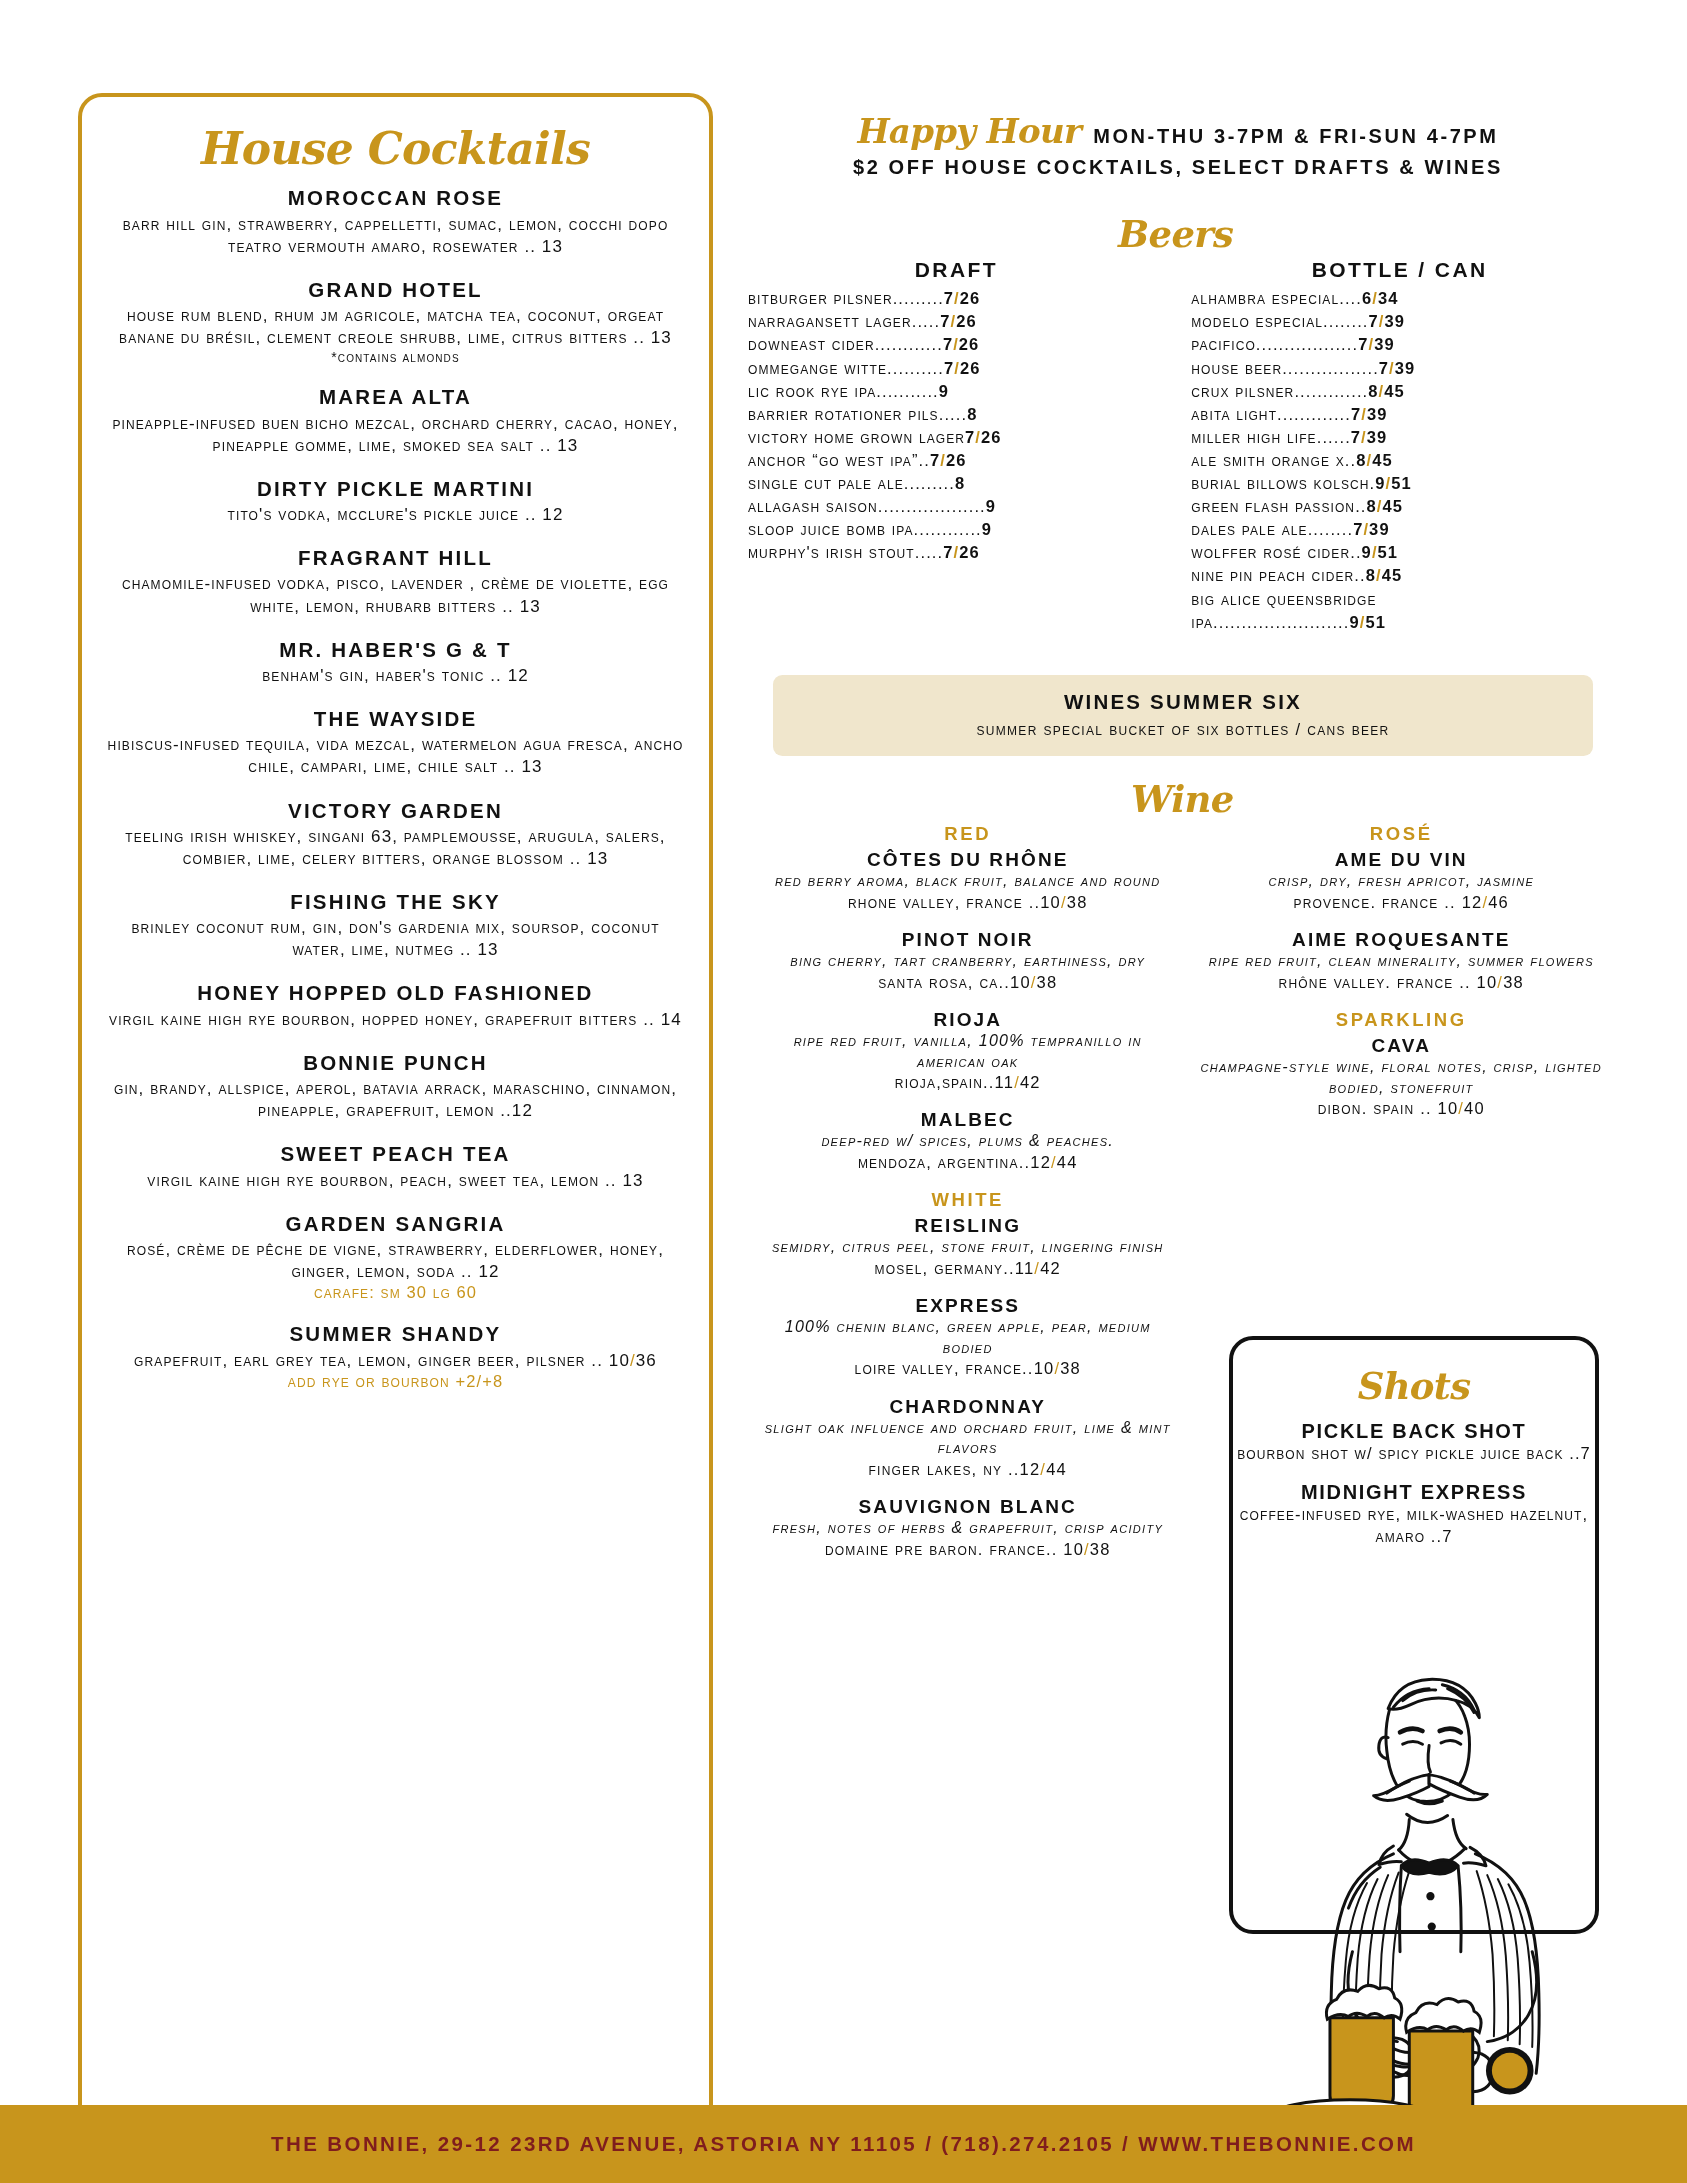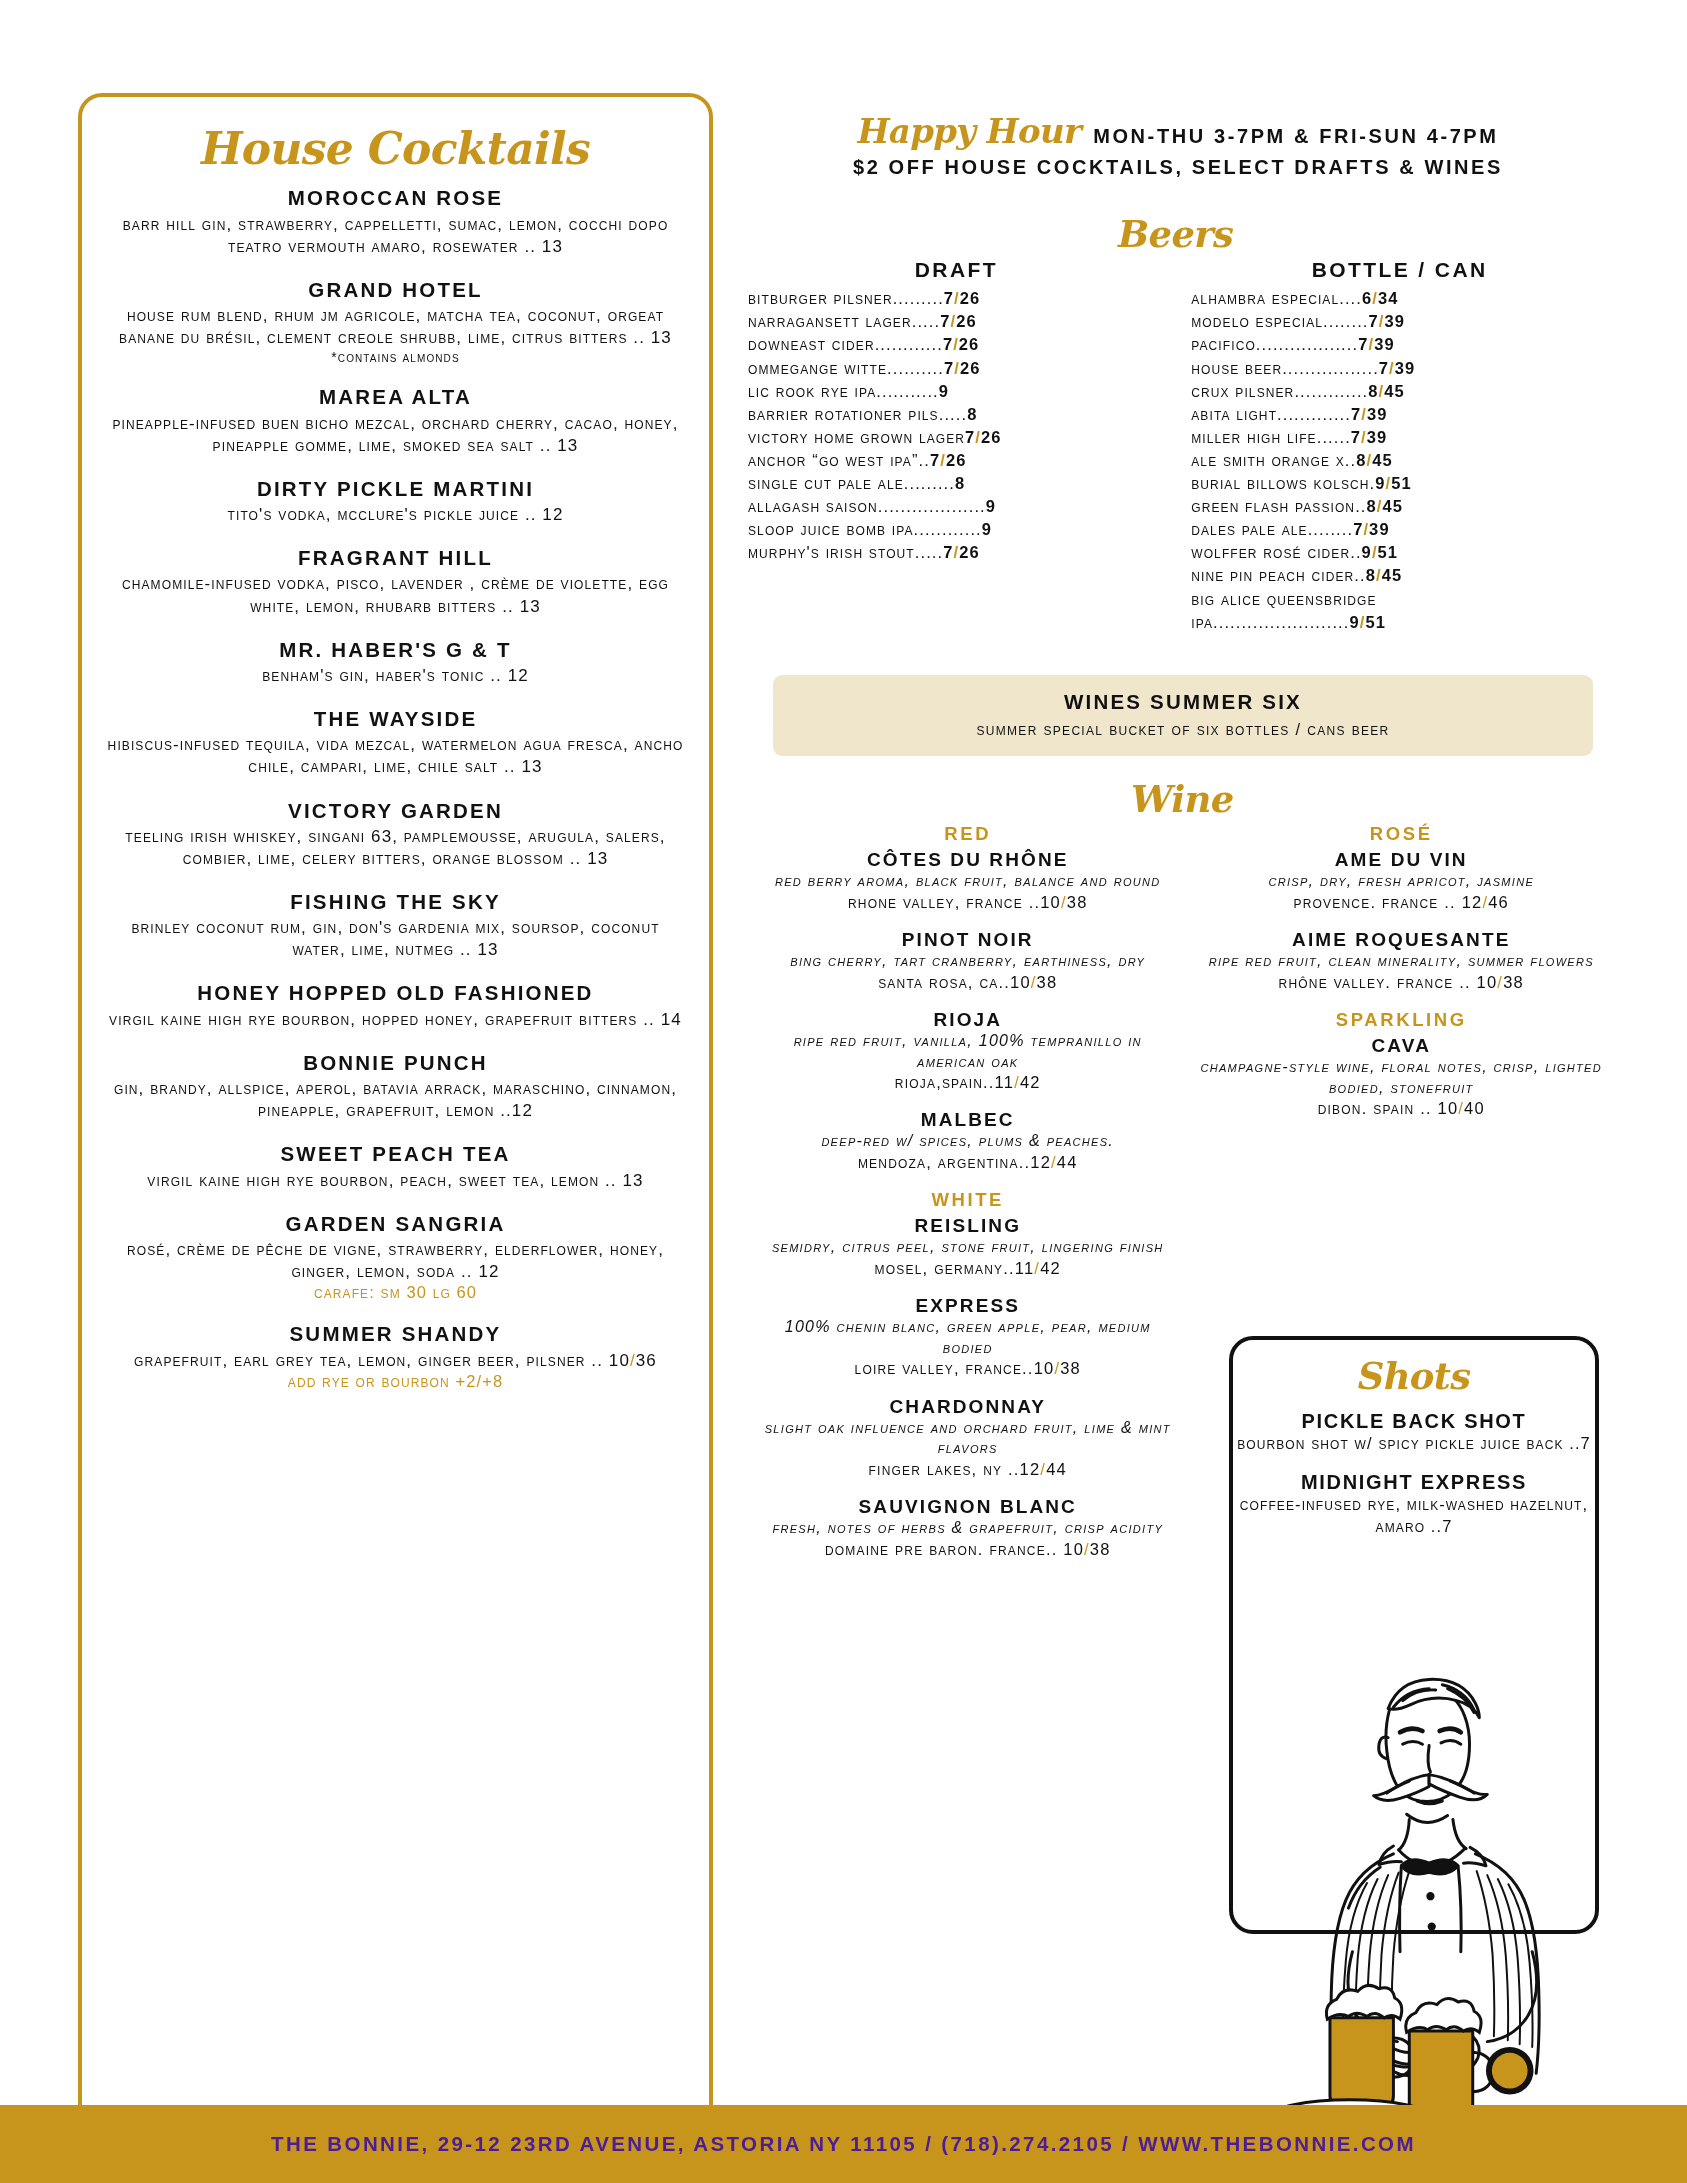--- a/index.html
+++ b/index.html
@@ -122,42 +122,42 @@
   .wine .notes {
     font-size:16px; font-style:italic; letter-spacing:1.3px; line-height:1.28;
   }
   .wine .origin { font-size:16.5px; letter-spacing:1.2px; line-height:1.3; }
 
   
   #shots-box {
     position:absolute; left:1229px; top:1336px;
     width:370px; height:598px;
     border:4.6px solid #111; border-radius:24px;
-    background:#fff; text-align:center; padding-top:14px;
+    background:#fff; text-align:center; padding-top:24px;
     z-index:3;
   }
   #shots-title { margin-bottom:12px; }
   .shot { margin-bottom:17px; }
   .shot .name { font-size:20px; font-weight:700; letter-spacing:1.7px; }
   .shot .desc { font-size:16.5px; letter-spacing:1.1px; line-height:1.3; }
 
   
   #illustration {
     position:absolute; left:1211px; top:1608px;
     width:423px; height:509px; z-index:5; pointer-events:none;
   }
 
   
   #footer {
     position:absolute; left:0; bottom:0; width:1687px; height:78px;
     background:#c8951c; display:flex; align-items:center; justify-content:center;
     z-index:6;
   }
   #footer span {
-    color:#4c1d95; font-size:20.5px; font-weight:700; letter-spacing:2.4px;
+    color:#7f1d1d; font-size:20.5px; font-weight:700; letter-spacing:2.4px;
   }
 </style>
 </head>
 <body>
 
 <div id="cocktail-panel">
   <div id="cocktail-title" class="script script-lg">House Cocktails</div>
   <div id="cocktail-list">
       <div class="cocktail">
         <div class="name">MOROCCAN ROSE</div>

